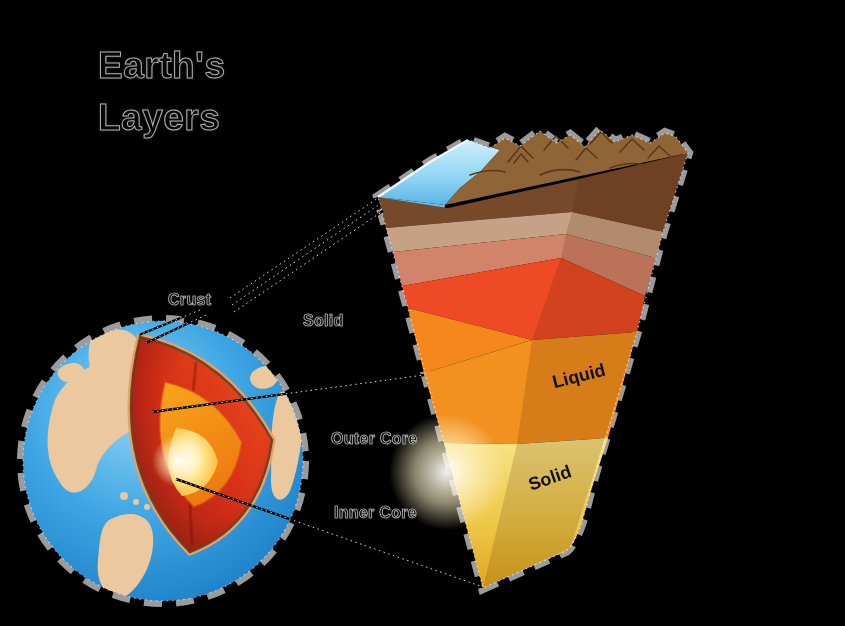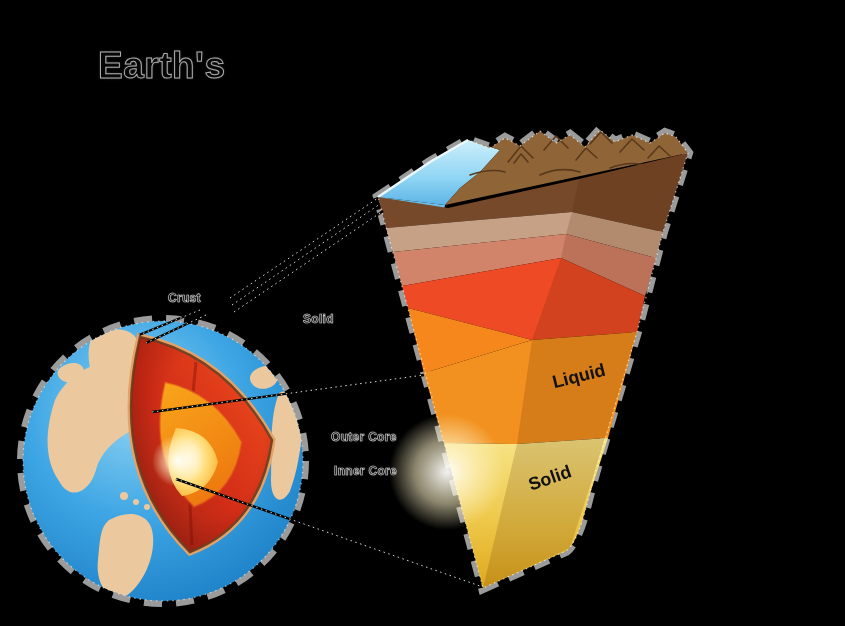--- a/index.html
+++ b/index.html
@@ -8,21 +8,21 @@
     position:relative;
     width:845px;height:626px;
     background:#000;
     overflow:hidden;
     font-family:"Liberation Sans", sans-serif;
   }
   #stage svg{position:absolute;left:0;top:0;}
   .lbl{
     position:absolute;
     font-weight:bold;
-    font-size:12px;
+    font-size:16px;
     color:#0d0d0d;
     letter-spacing:.3px;
     -webkit-text-stroke:.6px rgba(255,255,255,.8);
     text-shadow:0 0 2px rgba(255,255,255,.35);
     white-space:nowrap;
     user-select:none;
   }
   #title{
     position:absolute;left:98px;top:40px;
     font-size:37px;font-weight:800;line-height:52px;
@@ -35,21 +35,21 @@
     position:absolute;
     font-weight:800;font-size:18px;color:#111;
     -webkit-text-stroke:0;text-shadow:none;
     white-space:nowrap;user-select:none;
   }
   #lbl-liquid{left:552px;top:366px;transform:rotate(-14deg);}
   #lbl-solid{left:528px;top:468px;transform:rotate(-19deg);}
   #lbl-crust{left:168px;top:291px;}
   #lbl-mantle{left:303px;top:312px;}
   #lbl-outercore{left:331px;top:403px;margin-top:27px;}
-  #lbl-innercore{left:334px;top:464px;}
+  #lbl-innercore{left:334px;top:504px;}
 </style>
 </head>
 <body>
 
 <div id="stage">
 
 <svg width="845" height="626" viewBox="0 0 845 626">
   <defs>
     <radialGradient id="oceanGrad" cx="40%" cy="32%" r="85%">
       <stop offset="0%" stop-color="#8fd3f3"></stop>
@@ -180,20 +180,21 @@
       <line x1="232" y1="305" x2="380" y2="204"></line>
       <line x1="234" y1="312" x2="383" y2="211"></line>
       <line x1="152" y1="412" x2="424" y2="375"></line>
       <line x1="176" y1="479" x2="480" y2="586"></line>
     </g>
   </g>
 </svg>
 
 <div id="title">
   <div>Earth's</div>
+  <div>Layers</div>
 </div>
 
 <div class="lbl" id="lbl-crust">Crust</div>
 <div class="lbl" id="lbl-mantle">Solid</div>
 <div class="lbl" id="lbl-outercore">Outer Core</div>
 <div class="lbl" id="lbl-innercore">Inner Core</div>
 <div class="face-lbl" id="lbl-liquid">Liquid</div>
 <div class="face-lbl" id="lbl-solid">Solid</div>
 
 </div>

